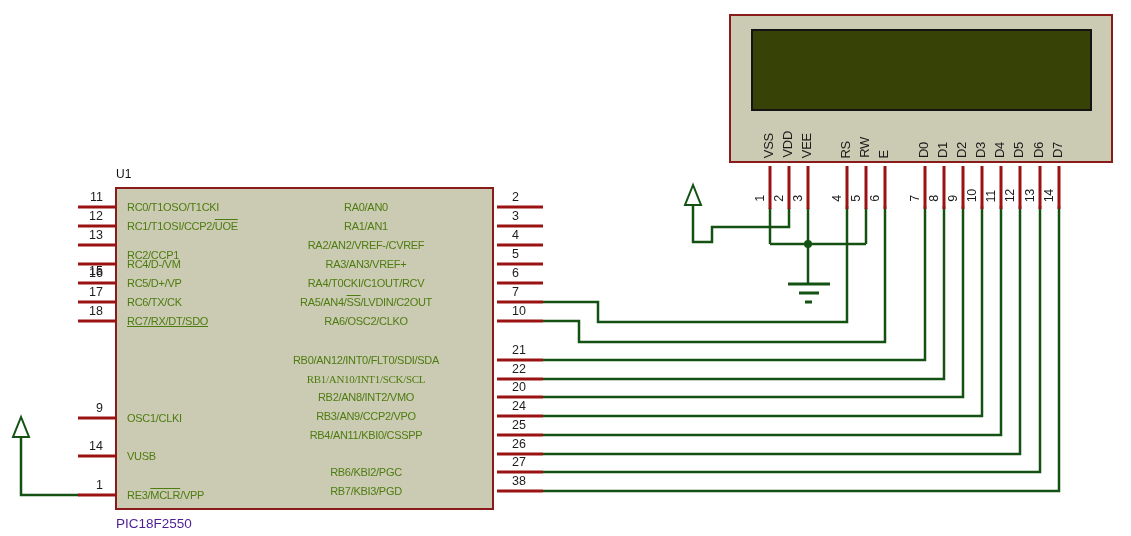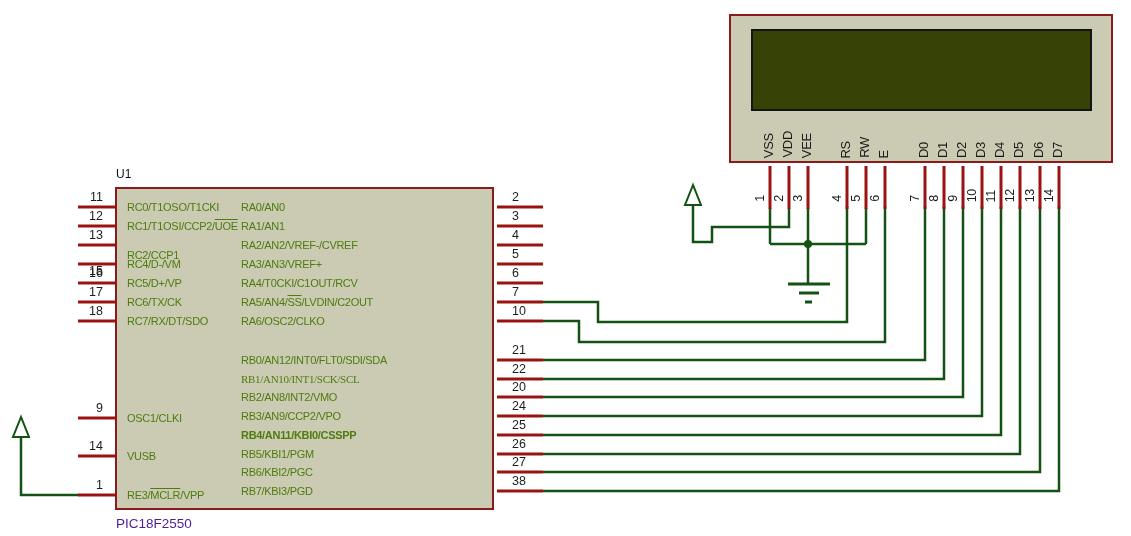--- a/index.html
+++ b/index.html
@@ -1,21 +1,21 @@
 <!DOCTYPE html>
 <html><head>
 <meta charset="utf-8">
 <style>
   html,body{margin:0;padding:0;background:#ffffff;}
   #canvas{position:relative;width:1131px;height:536px;background:#ffffff;overflow:hidden;
           font-family:"Liberation Sans",sans-serif;}
   .body-box{position:absolute;background:#cbcab2;border:2.5px solid #8a1b1b;box-sizing:border-box;}
   .lcd-screen{position:absolute;background:#364206;border:2px solid #141414;box-sizing:border-box;}
   .plab{position:absolute;font-size:11px;line-height:16px;color:#4d7c0f;white-space:nowrap;letter-spacing:-0.3px;}
-  .plab.r{width:250px;text-align:left;}
+  .plab.r{width:250px;text-align:center;}
   .pnum{position:absolute;font-size:12.5px;line-height:14px;color:#1c1c1c;}
   .pnum.l{width:63px;text-align:right;}
   .vtxt{position:absolute;writing-mode:vertical-rl;transform:rotate(180deg);
         font-size:13px;line-height:15px;color:#1a1a1a;letter-spacing:-0.3px;white-space:nowrap;}
   .vnum{font-size:12.5px;}
   .ov{text-decoration:overline;}
   .ref{position:absolute;font-size:12px;color:#111;}
   .part{position:absolute;font-size:13.5px;color:#4c1d95;}
   svg{position:absolute;left:0;top:0;}
 </style>
@@ -79,21 +79,21 @@
   <div class="pnum l" style="left:40px;top:401px;">9</div>
   <div class="pnum l" style="left:40px;top:439px;">14</div>
   <div class="pnum l" style="left:40px;top:478px;">1</div>
 
   <div class="plab" style="left:127px;top:199px;"><span>RC0/T1OSO/T1CKI</span><span class="ov"></span><span></span></div>
   <div class="plab" style="left:127px;top:218px;"><span>RC1/T1OSI/CCP2/</span><span class="ov">UOE</span><span></span></div>
   <div class="plab" style="left:127px;top:240px;margin-top:7px;"><span>RC2/CCP1</span><span class="ov"></span><span></span></div>
   <div class="plab" style="left:127px;top:256px;"><span>RC4/D-/VM</span><span class="ov"></span><span></span></div>
   <div class="plab" style="left:127px;top:275px;"><span>RC5/D+/VP</span><span class="ov"></span><span></span></div>
   <div class="plab" style="left:127px;top:294px;"><span>RC6/TX/CK</span><span class="ov"></span><span></span></div>
-  <div class="plab" style="left:127px;top:313px;"><span>RC7/RX/DT/SDO</span><span class="ov"></span><span></span></div>
+  <div class="plab" style="left:127px;top:313px;text-decoration:underline;"><span>RC7/RX/DT/SDO</span><span class="ov"></span><span></span></div>
   <div class="plab" style="left:127px;top:410px;"><span>OSC1/CLKI</span><span class="ov"></span><span></span></div>
   <div class="plab" style="left:127px;top:448px;"><span>VUSB</span><span class="ov"></span><span></span></div>
   <div class="plab" style="left:127px;top:487px;"><span>RE3/</span><span class="ov">MCLR</span><span>/VPP</span></div>
 
   <div class="pnum" style="left:512px;top:190px;">2</div>
   <div class="pnum" style="left:512px;top:209px;">3</div>
   <div class="pnum" style="left:512px;top:228px;">4</div>
   <div class="pnum" style="left:512px;top:247px;">5</div>
   <div class="pnum" style="left:512px;top:266px;">6</div>
   <div class="pnum" style="left:512px;top:285px;">7</div>
@@ -111,22 +111,21 @@
   <div class="plab r" style="left:241px;top:218px;"><span>RA1/AN1</span><span class="ov"></span><span></span></div>
   <div class="plab r" style="left:241px;top:237px;"><span>RA2/AN2/VREF-/CVREF</span><span class="ov"></span><span></span></div>
   <div class="plab r" style="left:241px;top:256px;"><span>RA3/AN3/VREF+</span><span class="ov"></span><span></span></div>
   <div class="plab r" style="left:241px;top:275px;"><span>RA4/T0CKI/C1OUT/RCV</span><span class="ov"></span><span></span></div>
   <div class="plab r" style="left:241px;top:294px;"><span>RA5/AN4/</span><span class="ov">SS</span><span>/LVDIN/C2OUT</span></div>
   <div class="plab r" style="left:241px;top:313px;"><span>RA6/OSC2/CLKO</span><span class="ov"></span><span></span></div>
   <div class="plab r" style="left:241px;top:352px;"><span>RB0/AN12/INT0/FLT0/SDI/SDA</span><span class="ov"></span><span></span></div>
   <div class="plab r" style="left:241px;top:371px;font-family:Liberation Serif, serif;"><span>RB1/AN10/INT1/SCK/SCL</span><span class="ov"></span><span></span></div>
   <div class="plab r" style="left:241px;top:389px;"><span>RB2/AN8/INT2/VMO</span><span class="ov"></span><span></span></div>
   <div class="plab r" style="left:241px;top:408px;"><span>RB3/AN9/CCP2/VPO</span><span class="ov"></span><span></span></div>
-  <div class="plab r" style="left:241px;top:427px;font-weight:bold;"><span>RB4/AN11/KBI0/CSSPP</span><span class="ov"></span><span></span></div>
-  <div class="plab r" style="left:241px;top:446px;"><span>RB5/KBI1/PGM</span><span class="ov"></span><span></span></div>
+  <div class="plab r" style="left:241px;top:427px;"><span>RB4/AN11/KBI0/CSSPP</span><span class="ov"></span><span></span></div>
   <div class="plab r" style="left:241px;top:464px;"><span>RB6/KBI2/PGC</span><span class="ov"></span><span></span></div>
   <div class="plab r" style="left:241px;top:483px;"><span>RB7/KBI3/PGD</span><span class="ov"></span><span></span></div>
 
   <div class="vtxt" style="left:761px;bottom:378px;">VSS</div>
   <div class="vtxt" style="left:780px;bottom:378px;">VDD</div>
   <div class="vtxt" style="left:799px;bottom:378px;">VEE</div>
   <div class="vtxt" style="left:838px;bottom:378px;">RS</div>
   <div class="vtxt" style="left:857px;bottom:378px;">RW</div>
   <div class="vtxt" style="left:876px;bottom:378px;">E</div>
   <div class="vtxt" style="left:916px;bottom:378px;">D0</div>

